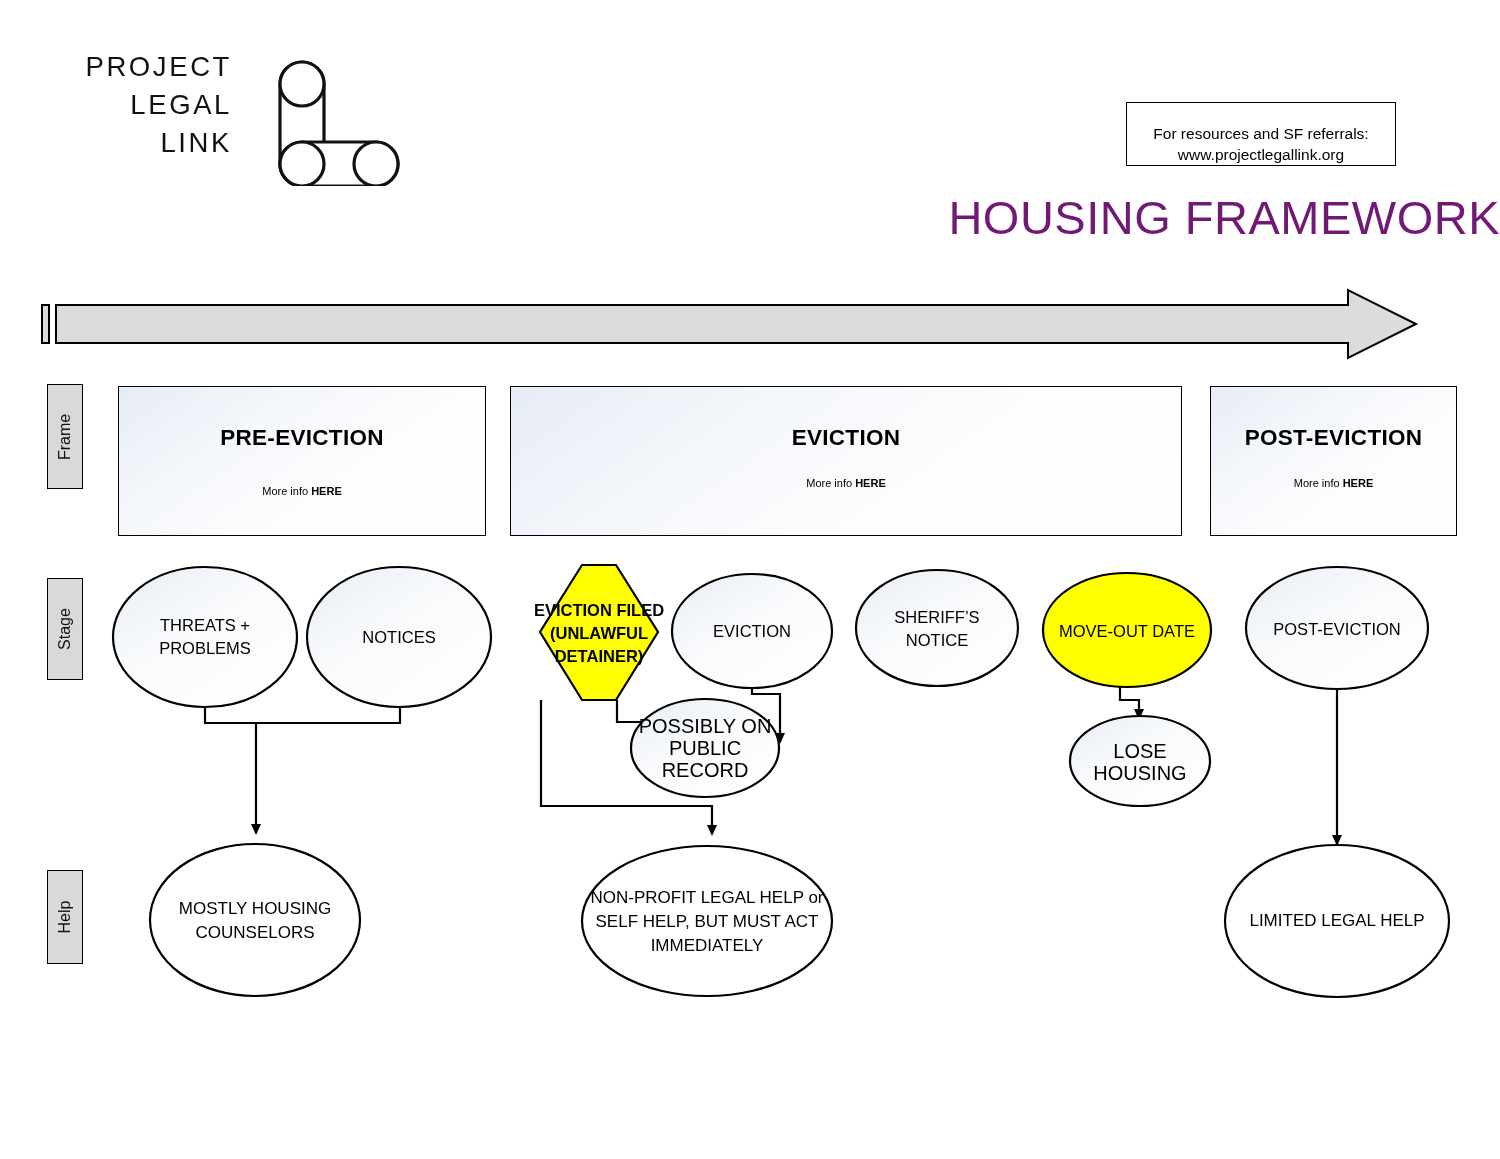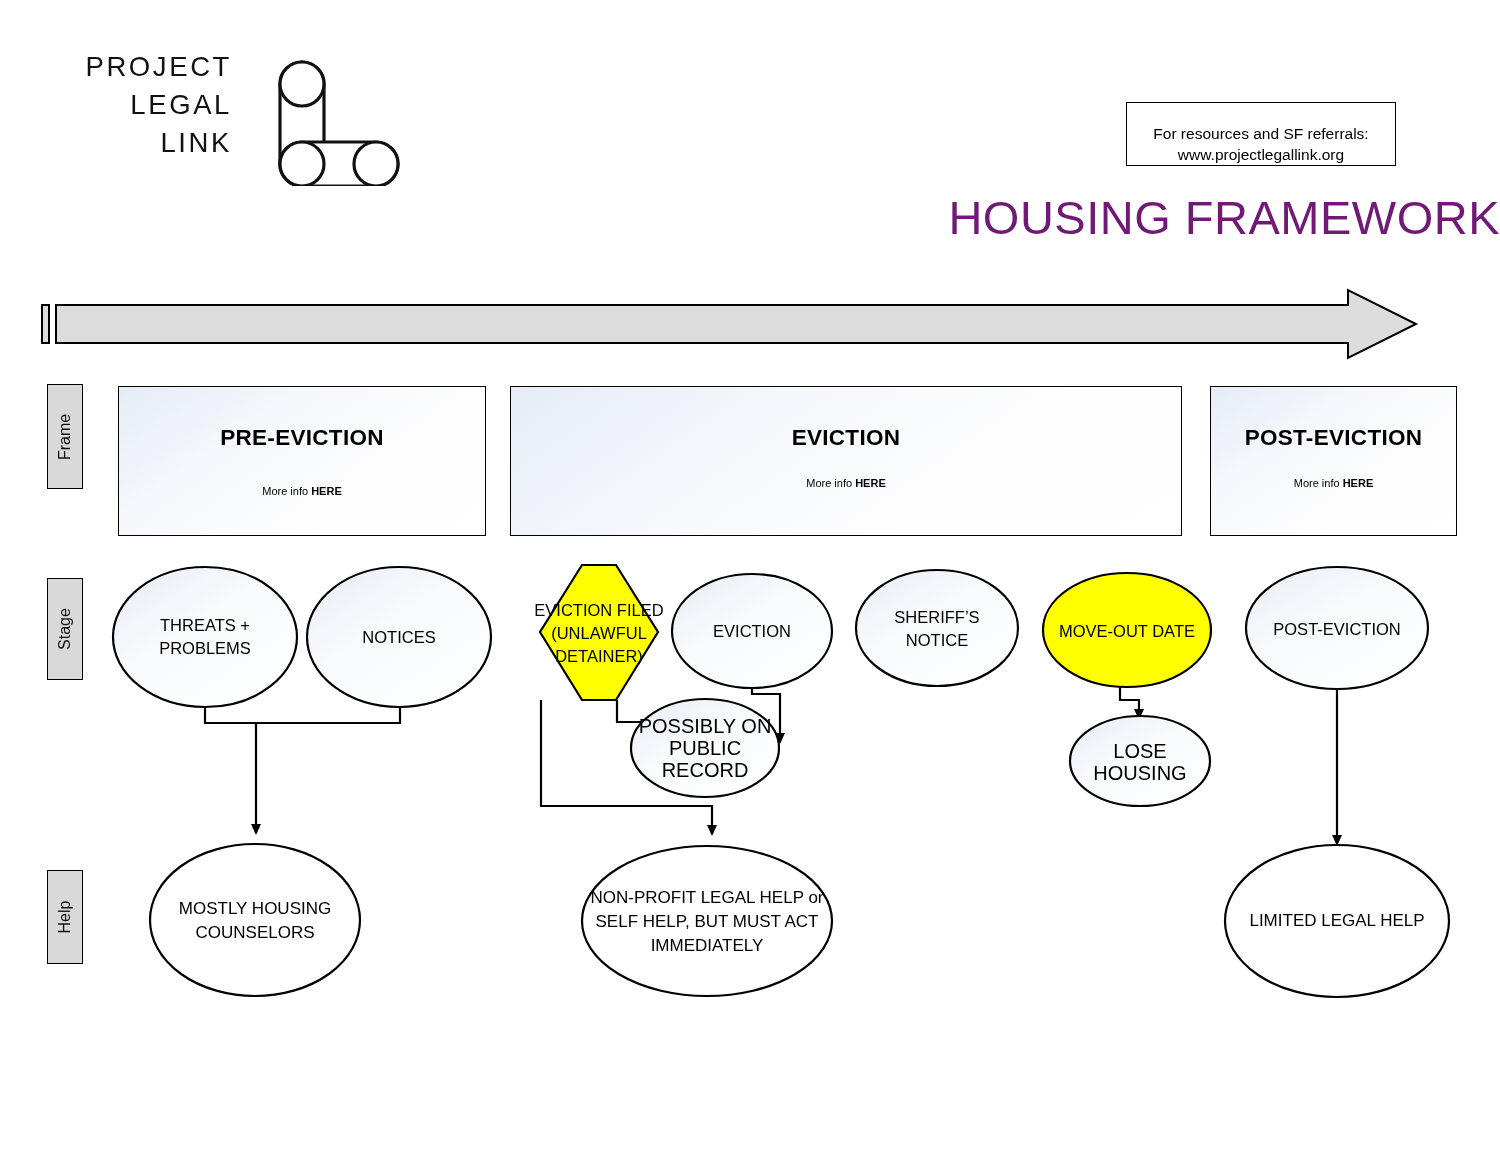--- a/index.html
+++ b/index.html
@@ -154,21 +154,21 @@
     <ellipse cx="707" cy="921" rx="125" ry="75" fill="#ffffff" stroke="#000" stroke-width="2.2"></ellipse>
     <ellipse cx="1337" cy="921" rx="112" ry="76" fill="#ffffff" stroke="#000" stroke-width="2.2"></ellipse>
   </svg>
 
   <div class="nodetext t-stage" style="left:125px;top:602px;width:160px;height:70px;">
     <div>THREATS +<br>PROBLEMS</div>
   </div>
   <div class="nodetext t-stage" style="left:319px;top:602px;width:160px;height:70px;">
     <div>NOTICES</div>
   </div>
-  <div class="nodetext t-stage" style="left:518px;top:594px;width:162px;height:78px;">
+  <div class="nodetext t-stage" style="left:518px;top:594px;width:162px;height:78px;font-weight:bold;">
     <div>EVICTION FILED<br>(UNLAWFUL<br>DETAINER)</div>
   </div>
   <div class="nodetext t-stage" style="left:682px;top:608px;width:140px;height:46px;">
     <div>EVICTION</div>
   </div>
   <div class="nodetext t-stage" style="left:867px;top:599px;width:140px;height:60px;">
     <div>SHERIFF’S<br>NOTICE</div>
   </div>
   <div class="nodetext t-stage" style="left:1047px;top:608px;width:160px;height:46px;">
     <div>MOVE-OUT DATE</div>

